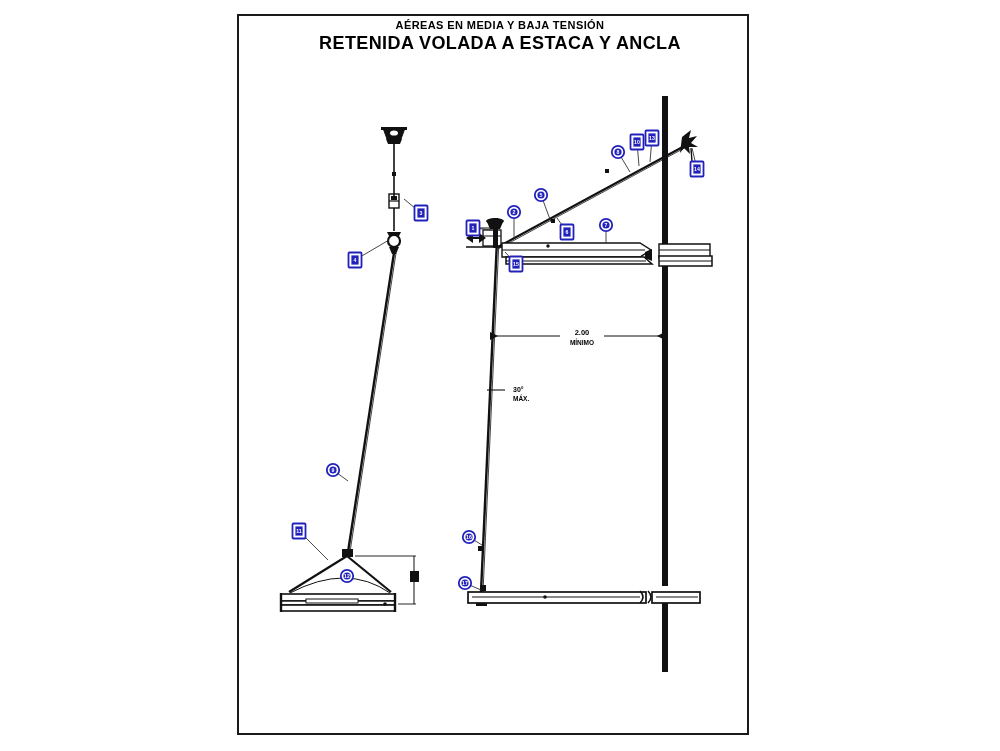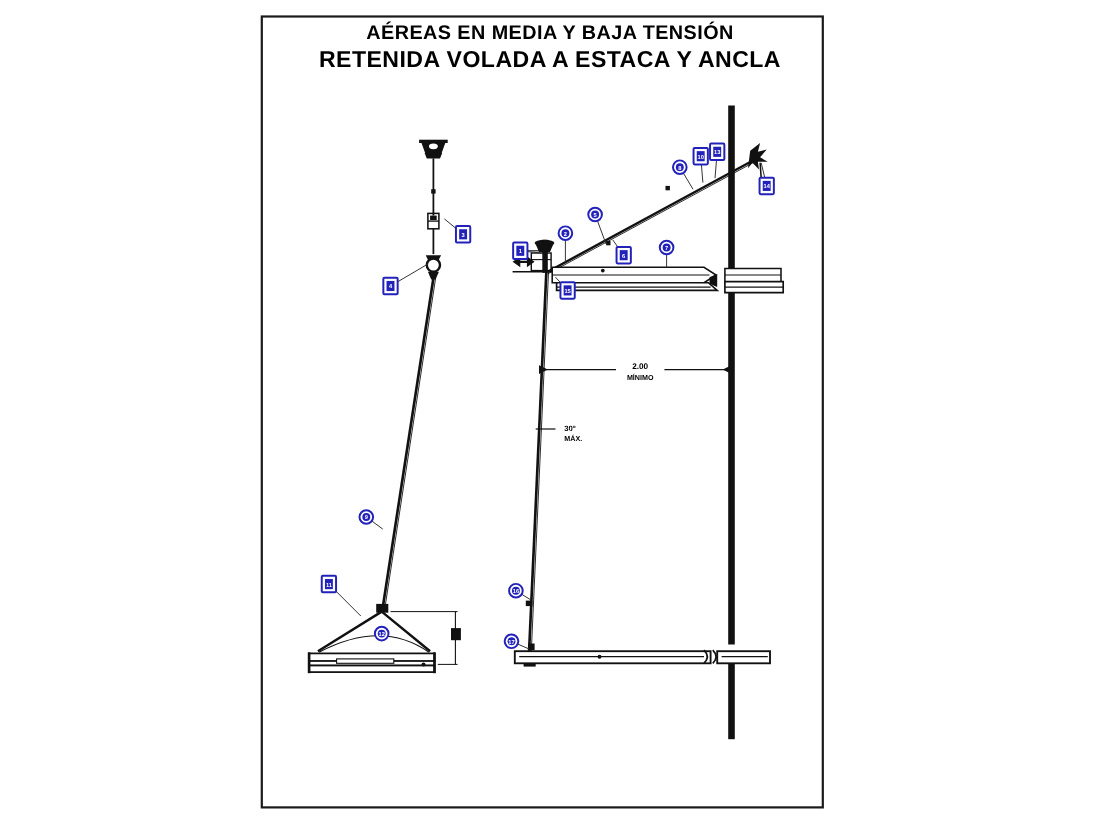--- a/index.html
+++ b/index.html
@@ -11,22 +11,22 @@
   }
   #title-block{
     position:absolute;left:0;top:18px;width:100%;text-align:center;
     pointer-events:none;
   }
   .title-line{
     font-family:"Liberation Sans",sans-serif;
     font-weight:bold;color:#000000;letter-spacing:.4px;
     line-height:1.30;white-space:nowrap;
   }
-  #title-1{font-size:18px;}
-  #title-2{font-size:21px;}
+  #title-1{font-size:11px;}
+  #title-2{font-size:18px;}
   #draw{position:absolute;left:0;top:0;width:1000px;height:751px;}
   .lbl-txt{font-family:"Liberation Sans",sans-serif;font-weight:bold;}
 </style>
 </head>
 <body>
 
 <div id="canvas">
 
   <div id="sheet"></div>
 

